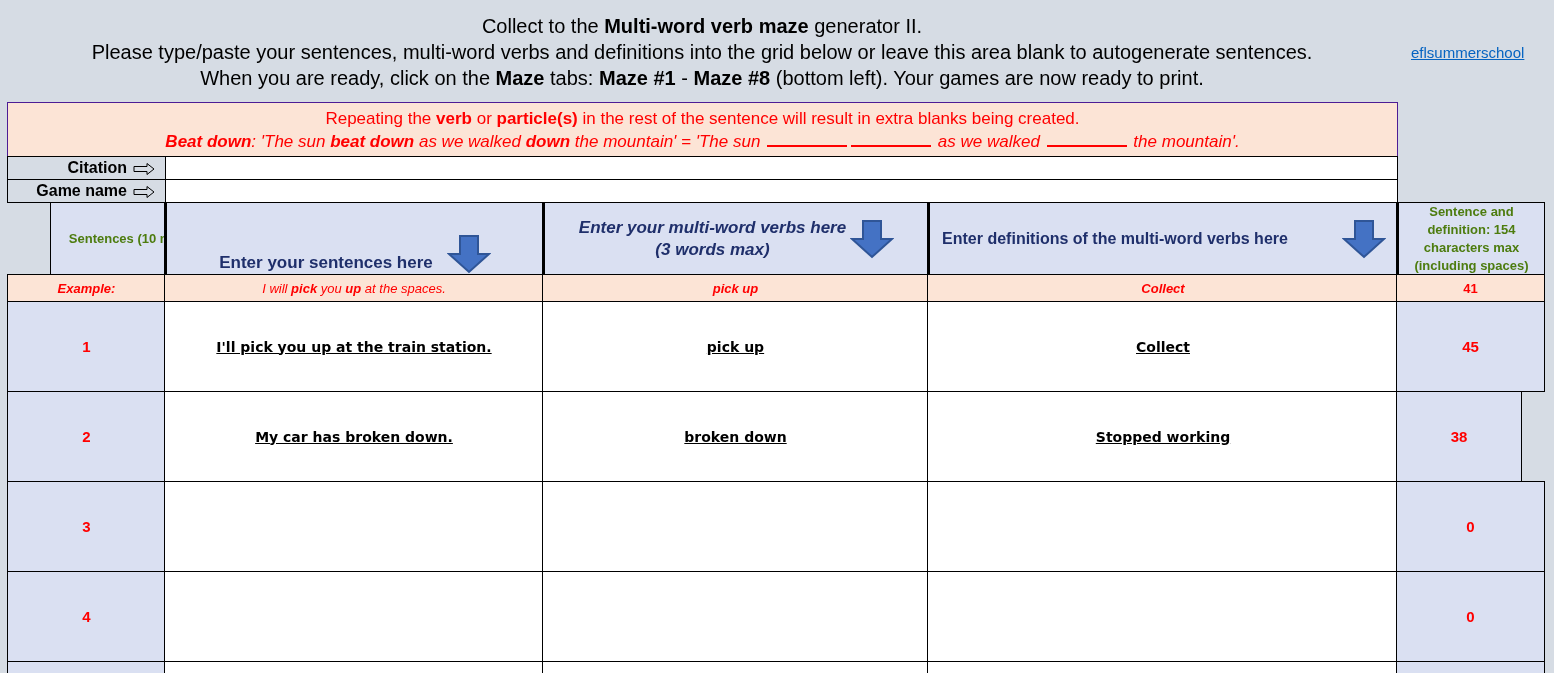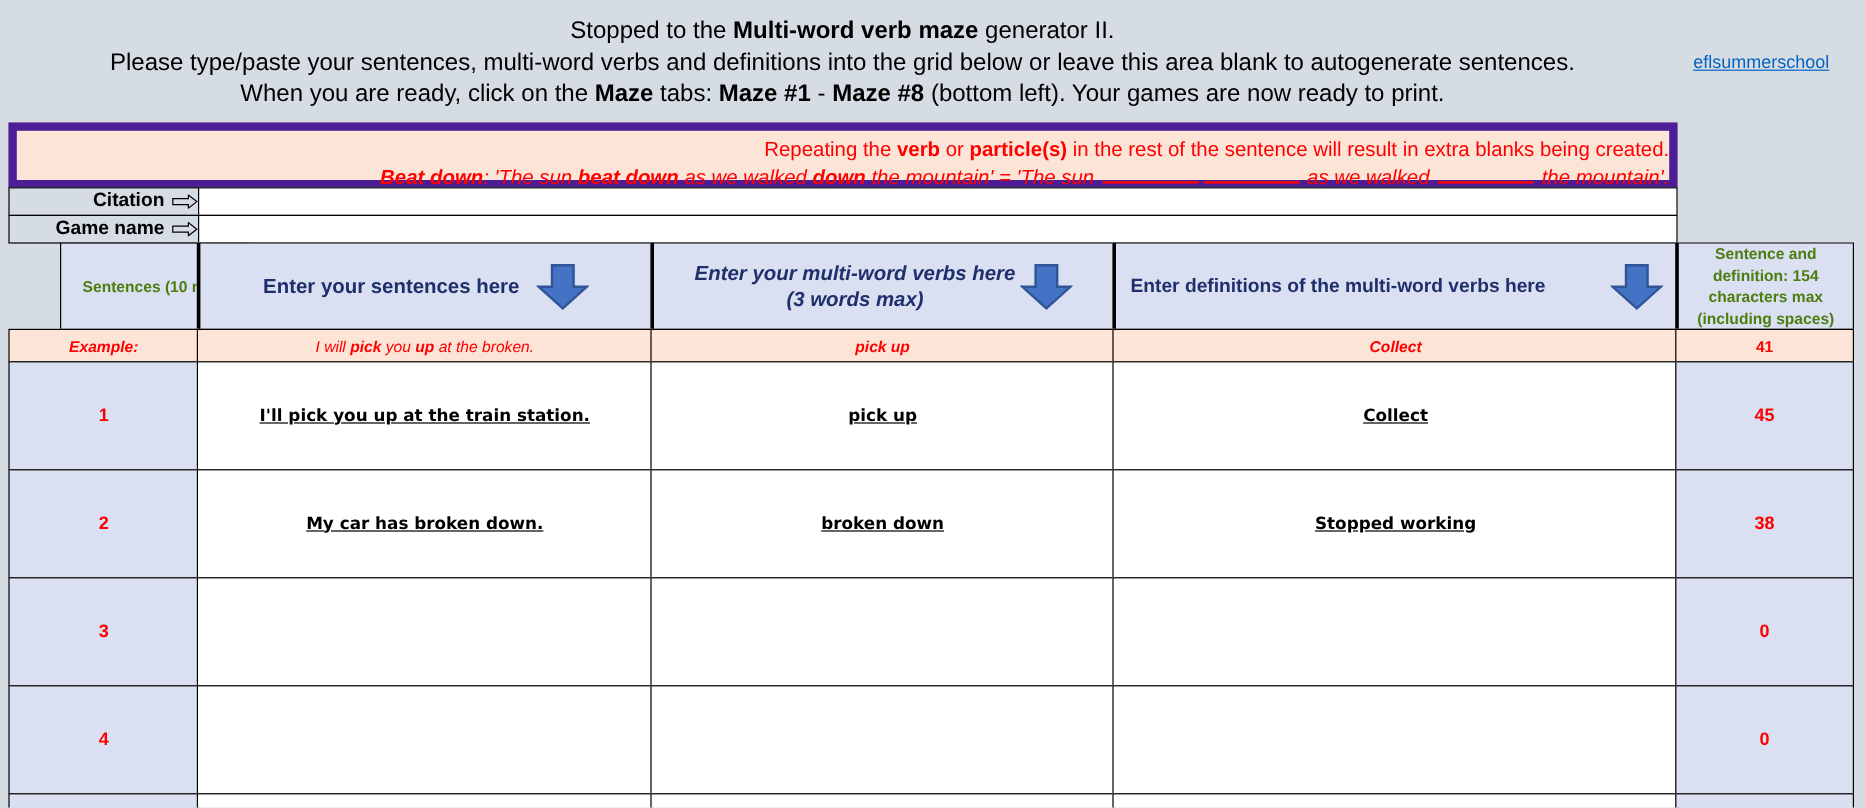--- a/index.html
+++ b/index.html
@@ -1,63 +1,63 @@
 <!DOCTYPE html>
 <html><head>
 <meta charset="utf-8">
 <style>
   html,body{margin:0;padding:0;}
   body{width:1554px;height:673px;overflow:hidden;background:#d6dce4;position:relative;font-family:"Liberation Sans",sans-serif;}
   .intro{position:absolute;left:0;top:13px;width:1404px;text-align:center;font-size:20px;line-height:26px;color:#000;}
   .intro b{font-weight:bold;}
   .link{position:absolute;left:1411px;top:44px;font-size:15px;color:#0563c1;text-decoration:underline;cursor:pointer;}
   .abs{position:absolute;box-sizing:border-box;}
-  .notice{left:7px;top:102px;width:1391px;height:55px;background:#fce4d6;border:7px solid #4c1d95;color:#ff0000;text-align:right;font-size:17px;line-height:23px;padding-top:4px;}
+  .notice{left:7px;top:102px;width:1391px;height:55px;background:#fce4d6;border:1px solid #4c1d95;color:#ff0000;text-align:center;font-size:17px;line-height:23px;padding-top:4px;}
   .notice .l2{font-style:italic;}
   .blank{display:inline-block;width:80px;border-bottom:2px solid #ff0000;height:14px;margin:0 2px;vertical-align:baseline;}
-  .lbl{background:#d6dce4;border:1px solid #000;font-weight:bold;font-size:16px;text-align:right;line-height:21px;}
+  .lbl{background:#d6dce4;border:1px solid #000;font-weight:bold;font-size:16px;text-align:right;padding-right:10px;line-height:21px;}
   .arrow-r{display:inline-block;width:22px;height:12px;margin-left:6px;vertical-align:middle;}
   .inp{background:#fff;border:1px solid #000;}
   .hdr{background:#dae0f2;border:1px solid #000;display:flex;align-items:center;justify-content:center;text-align:center;font-weight:bold;}
   .hdr.main{color:#1f2f6b;font-size:17px;line-height:22px;}
   .hdr.red{color:#4d7c0f;font-size:13px;line-height:18px;}
   .thick-l{border-left:3px solid #000;}
   .darr{width:44px;height:40px;margin-left:14px;flex:none;}
   .ex{background:#fce4d6;border:1px solid #000;color:#ff0000;font-style:italic;font-size:13px;display:flex;align-items:center;justify-content:center;}
   .ex.bold{font-weight:bold;}
   .cell{border:1px solid #000;display:flex;align-items:center;justify-content:center;font-size:15px;}
   .cell.num{background:#dae0f2;color:#ff0000;font-weight:bold;font-size:15px;}
   .cell.in{background:#fff;color:#000;font-weight:bold;font-family:"DejaVu Sans",sans-serif;font-size:14px;text-decoration:underline;}
 </style>
 </head>
 <body>
 
 <div class="intro">
-  <div><span>Stopped to the </span><b>Multi-word verb maze</b><span> generator II.</span></div>
+  <div><span>Collect to the </span><b>Multi-word verb maze</b><span> generator II.</span></div>
   <div>Please type/paste your sentences, multi-word verbs and definitions into the grid below or leave this area blank to autogenerate sentences.</div>
   <div><span>When you are ready, click on the </span><b>Maze</b><span> tabs: </span><b>Maze #1</b><span> - </span><b>Maze #8</b><span> (bottom left). Your games are now ready to print.</span></div>
 </div>
 <a class="link">eflsummerschool</a>
 
 <div class="abs notice">
   <div><span>Repeating the </span><b>verb</b><span> or </span><b>particle(s)</b><span> in the rest of the sentence will result in extra blanks being created.</span></div>
   <div class="l2"><b>Beat down</b><span>: 'The sun </span><b>beat down</b><span> as we walked </span><b>down</b><span> the mountain' = 'The sun </span><span class="blank"></span><span class="blank"></span><span> as we walked </span><span class="blank"></span><span> the mountain'.</span></div>
 </div>
 
 <div class="abs lbl" style="left:7px;top:156px;width:159px;height:24px;"><span>Citation</span><svg class="arrow-r" viewBox="0 0 22 12">
       <path d="M1 3.5H14V0.5L21 6L14 11.5V8.5H1Z" fill="none" stroke="#000" stroke-width="1"></path>
     </svg></div>
 <div class="abs inp" style="left:165px;top:156px;width:1233px;height:24px;"></div>
 <div class="abs lbl" style="left:7px;top:179px;width:159px;height:24px;"><span>Game name</span><svg class="arrow-r" viewBox="0 0 22 12">
       <path d="M1 3.5H14V0.5L21 6L14 11.5V8.5H1Z" fill="none" stroke="#000" stroke-width="1"></path>
     </svg></div>
 <div class="abs inp" style="left:165px;top:179px;width:1233px;height:24px;"></div>
 
 <div class="abs hdr red" style="left:7px;top:202px;width:159px;height:73px;margin-left:43px;">Sentences (10 max)</div>
-<div class="abs hdr main thick-l" style="left:164px;top:202px;width:380px;height:73px;">
+<div class="abs hdr main thick-l" style="left:164px;top:202px;width:380px;height:73px;align-items:flex-end;">
   <span>Enter your sentences here</span>
   <svg class="darr" viewBox="0 0 44 40">
       <path d="M13 2H31V20H42L22 38L2 20H13Z" fill="#4472c4" stroke="#2f5597" stroke-width="2"></path>
     </svg>
 </div>
 <div class="abs hdr main thick-l" style="left:542px;top:202px;width:387px;height:73px;font-style:italic;">
   <div>
       <div>Enter your multi-word verbs here</div>
       <div>(3 words max)</div>
     </div>
@@ -74,38 +74,38 @@
 <div class="abs hdr red thick-l" style="left:1396px;top:202px;width:149px;height:73px;">
   <div>
       <div>Sentence and</div>
       <div>definition: 154</div>
       <div>characters max</div>
       <div>(including spaces)</div>
     </div>
 </div>
 
 <div class="abs ex bold" style="left:7px;top:274px;width:159px;height:28px;">Example:</div>
-<div class="abs ex thick-l" style="left:164px;top:274px;width:380px;height:28px;"><span>I will </span>&nbsp;<b>pick</b>&nbsp;<span> you </span>&nbsp;<b>up</b>&nbsp;<span> at the broken.</span></div>
+<div class="abs ex thick-l" style="left:164px;top:274px;width:380px;height:28px;"><span>I will </span>&nbsp;<b>pick</b>&nbsp;<span> you </span>&nbsp;<b>up</b>&nbsp;<span> at the spaces.</span></div>
 <div class="abs ex bold thick-l" style="left:542px;top:274px;width:387px;height:28px;">pick up</div>
 <div class="abs ex bold thick-l" style="left:927px;top:274px;width:472px;height:28px;">Collect</div>
 <div class="abs ex bold thick-l" style="left:1396px;top:274px;width:149px;height:28px;font-style:normal;">41</div>
 
 <div>
   <div class="abs cell num" style="left:7px;top:301px;width:159px;height:91px;">1</div>
   <div class="abs cell in thick-l" style="left:164px;top:301px;width:380px;height:91px;">I'll pick you up at the train station.</div>
   <div class="abs cell in thick-l" style="left:542px;top:301px;width:387px;height:91px;">pick up</div>
   <div class="abs cell in thick-l" style="left:927px;top:301px;width:472px;height:91px;">Collect</div>
   <div class="abs cell num thick-l" style="left:1396px;top:301px;width:149px;height:91px;">45</div>
 </div>
 <div>
   <div class="abs cell num" style="left:7px;top:391px;width:159px;height:91px;">2</div>
   <div class="abs cell in thick-l" style="left:164px;top:391px;width:380px;height:91px;">My car has broken down.</div>
   <div class="abs cell in thick-l" style="left:542px;top:391px;width:387px;height:91px;">broken down</div>
   <div class="abs cell in thick-l" style="left:927px;top:391px;width:472px;height:91px;">Stopped working</div>
-  <div class="abs cell num thick-l" style="left:1396px;top:391px;width:149px;height:91px;">38</div>
+  <div class="abs cell num thick-l" style="left:1396px;top:391px;width:126px;height:91px;">38</div>
 </div>
 <div>
   <div class="abs cell num" style="left:7px;top:481px;width:159px;height:91px;">3</div>
   <div class="abs cell in thick-l" style="left:164px;top:481px;width:380px;height:91px;"></div>
   <div class="abs cell in thick-l" style="left:542px;top:481px;width:387px;height:91px;"></div>
   <div class="abs cell in thick-l" style="left:927px;top:481px;width:472px;height:91px;"></div>
   <div class="abs cell num thick-l" style="left:1396px;top:481px;width:149px;height:91px;">0</div>
 </div>
 <div>
   <div class="abs cell num" style="left:7px;top:571px;width:159px;height:91px;">4</div>

